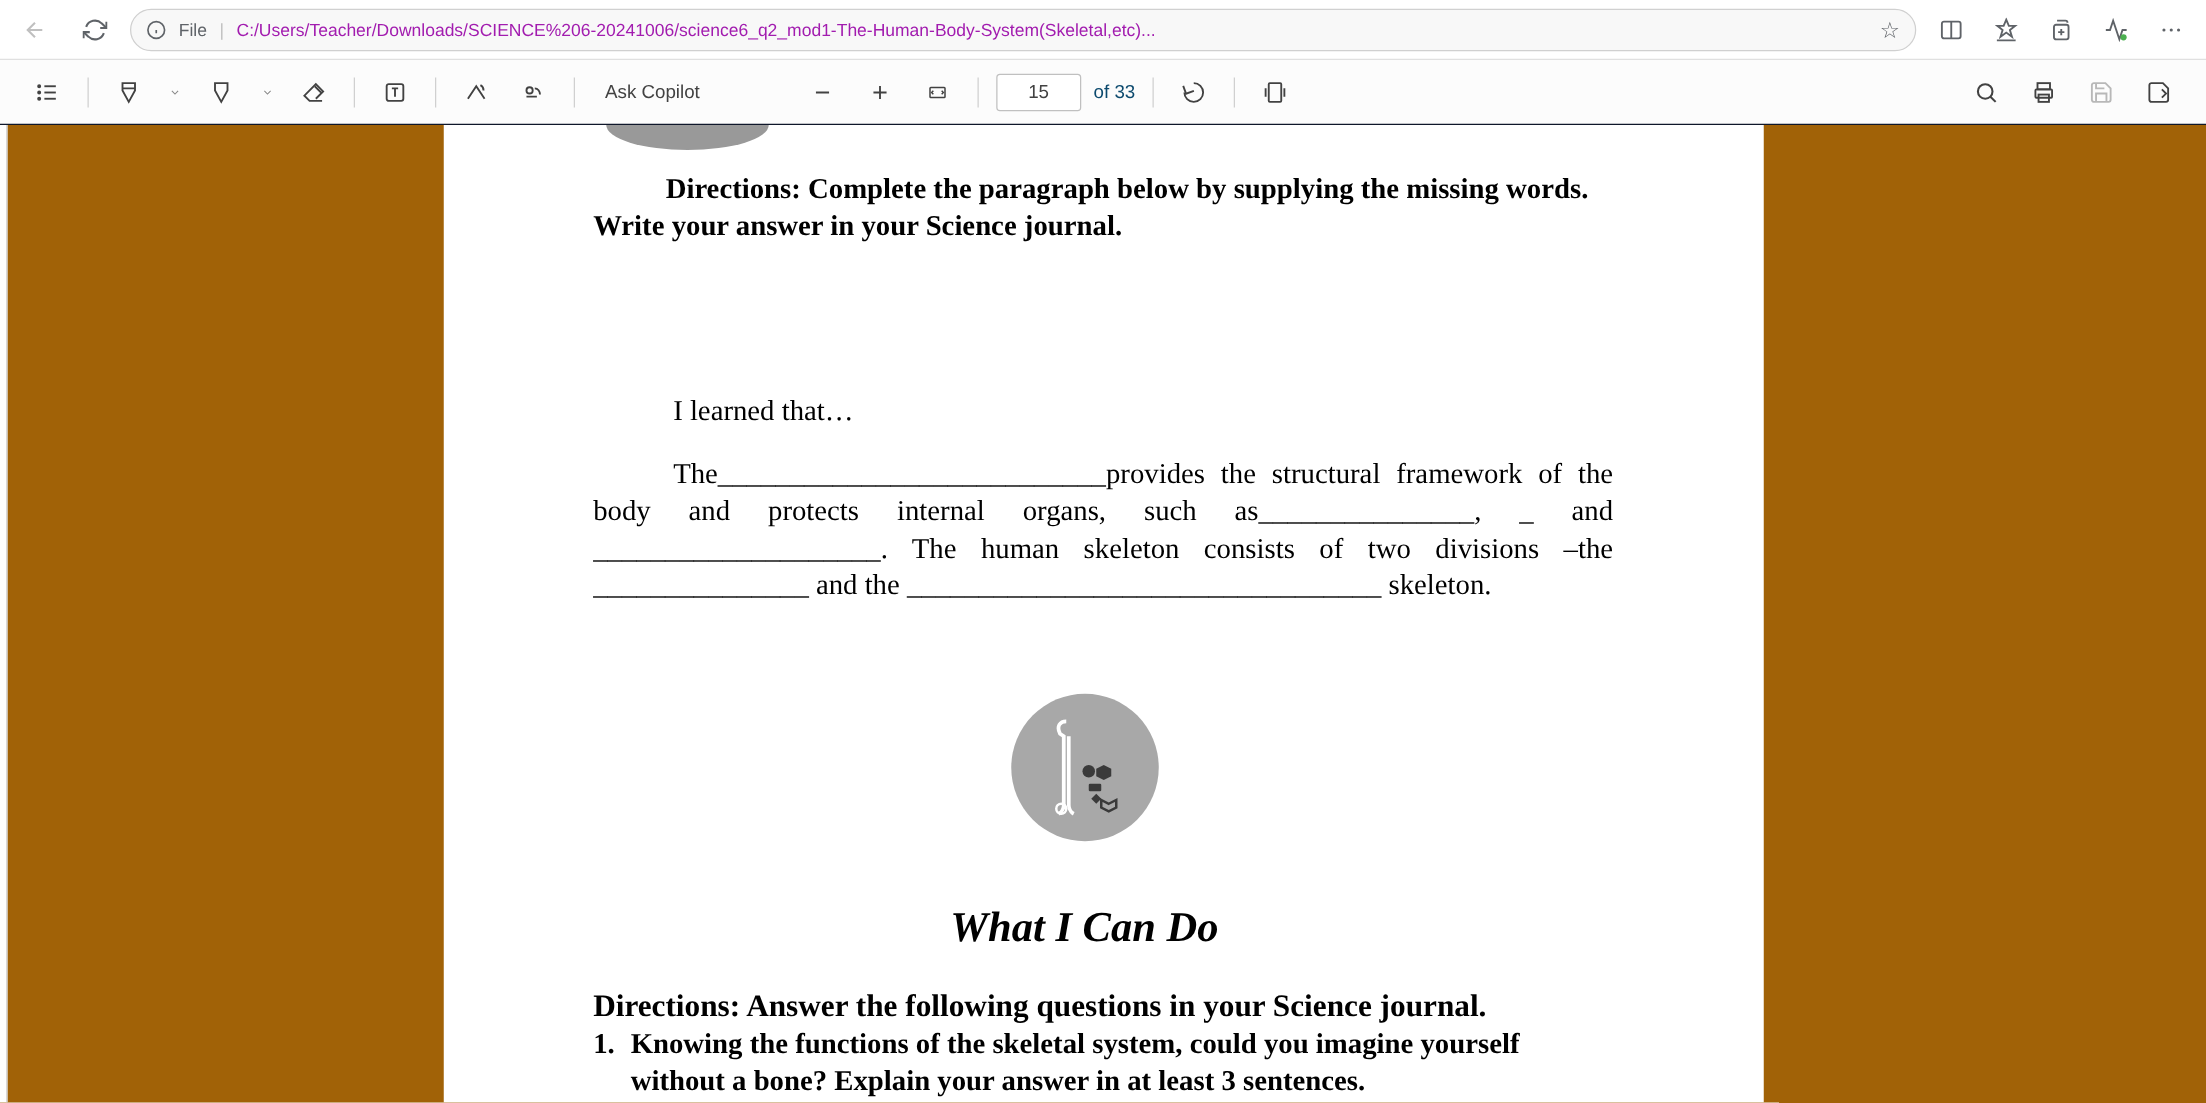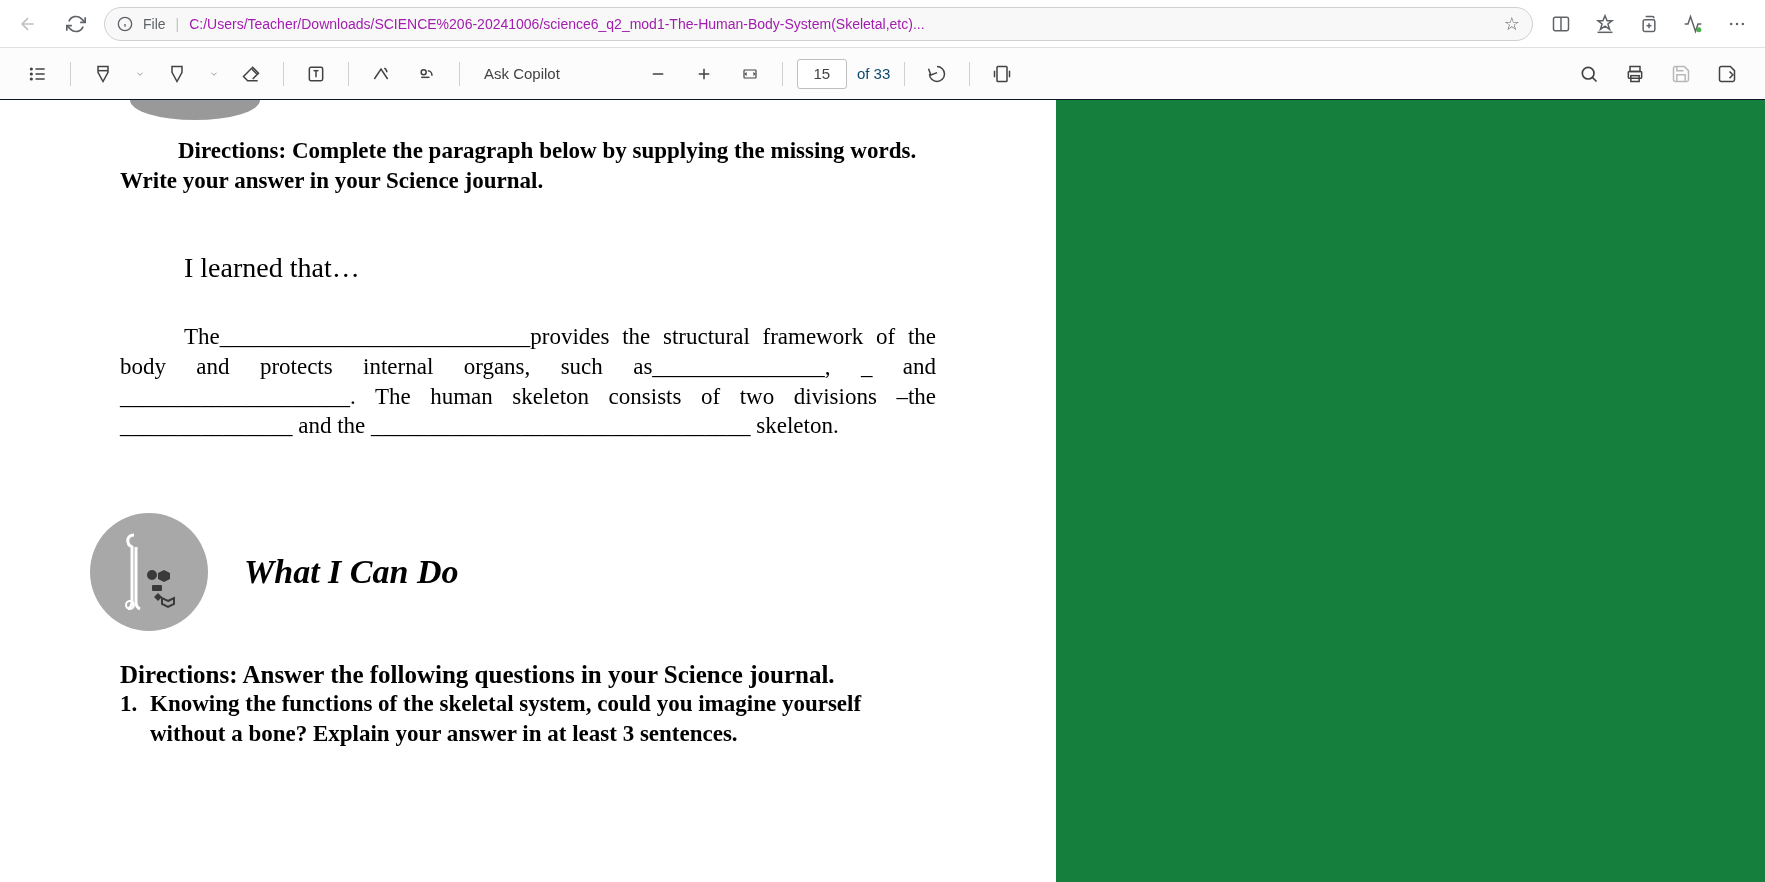--- a/index.html
+++ b/index.html
@@ -71,34 +71,35 @@
     
     .ask-copilot {
       font-size: 15px; color: #424242; padding: 0 10px;
       cursor: pointer; height: 36px; display: flex; align-items: center;
       border-radius: 4px;
     }
     
     .pdf-center { margin-left: 60px; display: flex; align-items: center; gap: 10px; }
     
     .page-input {
-      width: 50px; height: 30px; text-align: center;
+      width: 68px; height: 30px; text-align: center;
       border: 1px solid #c0c0c0; border-radius: 3px;
       font-size: 15px; color: #424242;
     }
     .page-total { font-size: 15px; color: #0c4a6e; }
     
     .pdf-right { margin-left: auto; display: flex; align-items: center; gap: 10px; }
     
     .viewer-area {
       position: absolute;
       top: 100px; bottom: 0; left: 0; right: 0;
-      background: #15803d;
+      background: #a16207;
       overflow-y: auto;
       display: flex;
+      justify-content: center;
     }
     
     .left-panel {
       position: absolute; left: 0; top: 0;
       width: 6px; height: 100%;
       background: #ffffff;
       border-right: 1px solid #cccccc;
     }
     
     .page {
@@ -123,39 +124,40 @@
     .directions1 {
       margin-top: 36px;
       font-weight: bold;
       font-size: 23px;
       text-align: left;
       text-indent: 58px;
       line-height: 1.3;
     }
     
     .learned {
-      margin-top: 56px;
-      font-size: 28px;
+      margin-top: 120px;
+      font-size: 23px;
       text-indent: 64px;
     }
     
     .fill-para {
-      margin-top: 38px;
+      margin-top: 22px;
       font-size: 23px;
       line-height: 1.3;
       text-align: justify;
     }
     .fill-para .indent { display: inline-block; width: 64px; }
     
     .section-header {
       margin-top: 72px;
       display: flex;
       align-items: center;
-      gap: 36px;
+      gap: 51px;
       margin-left: -30px;
+      flex-direction: column;
     }
     
     .circle-icon {
       width: 118px; height: 118px;
       border-radius: 50%;
       background: #a8a8a8;
       display: flex; align-items: center; justify-content: center;
       position: relative;
     }
     

